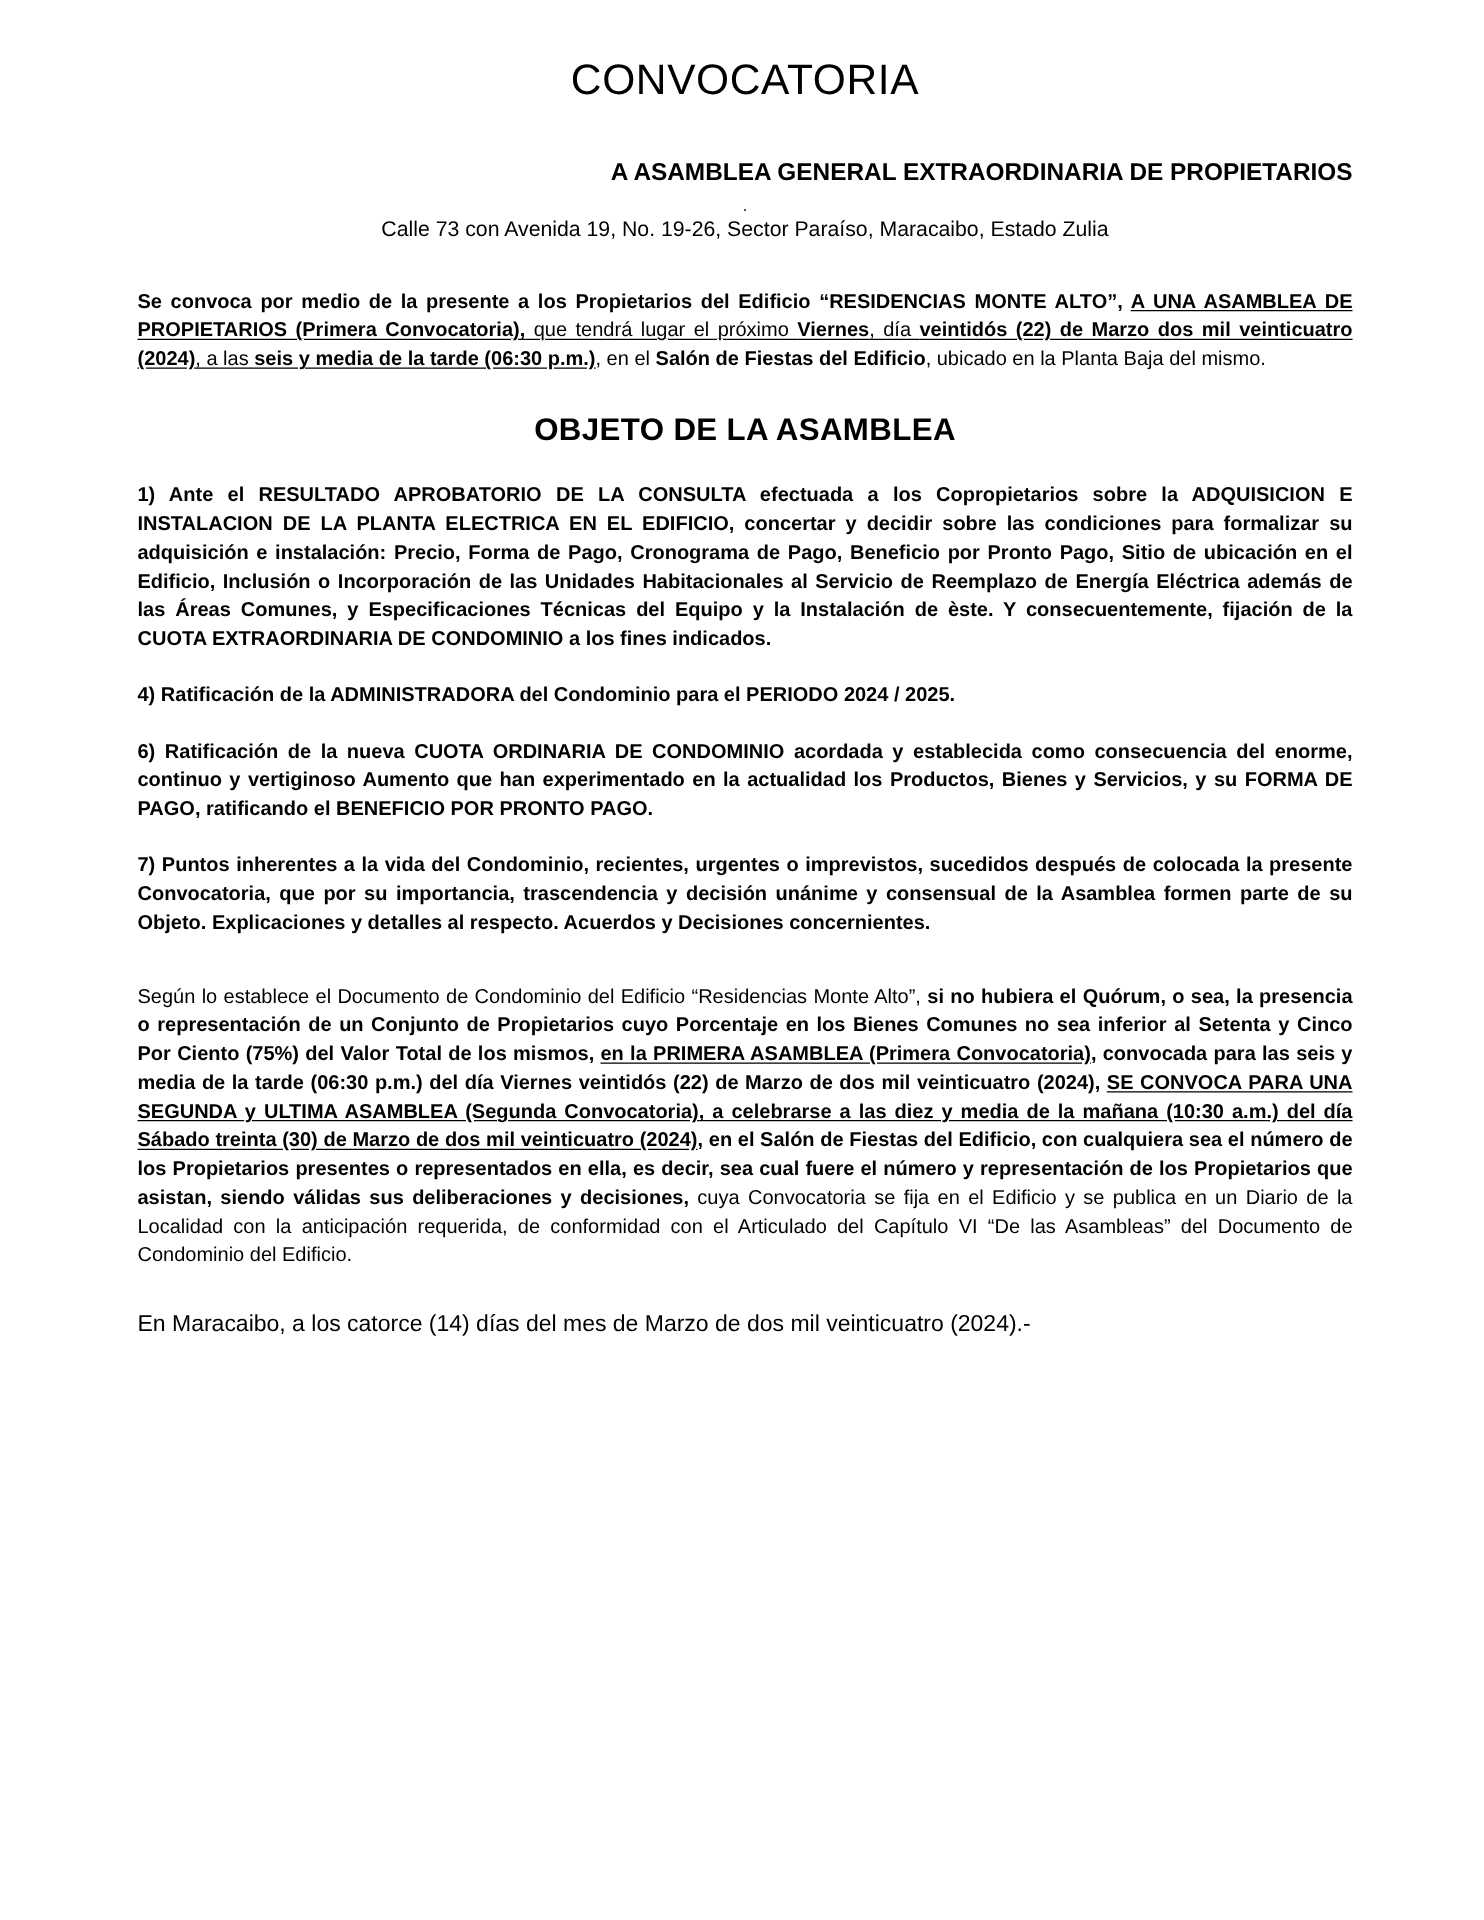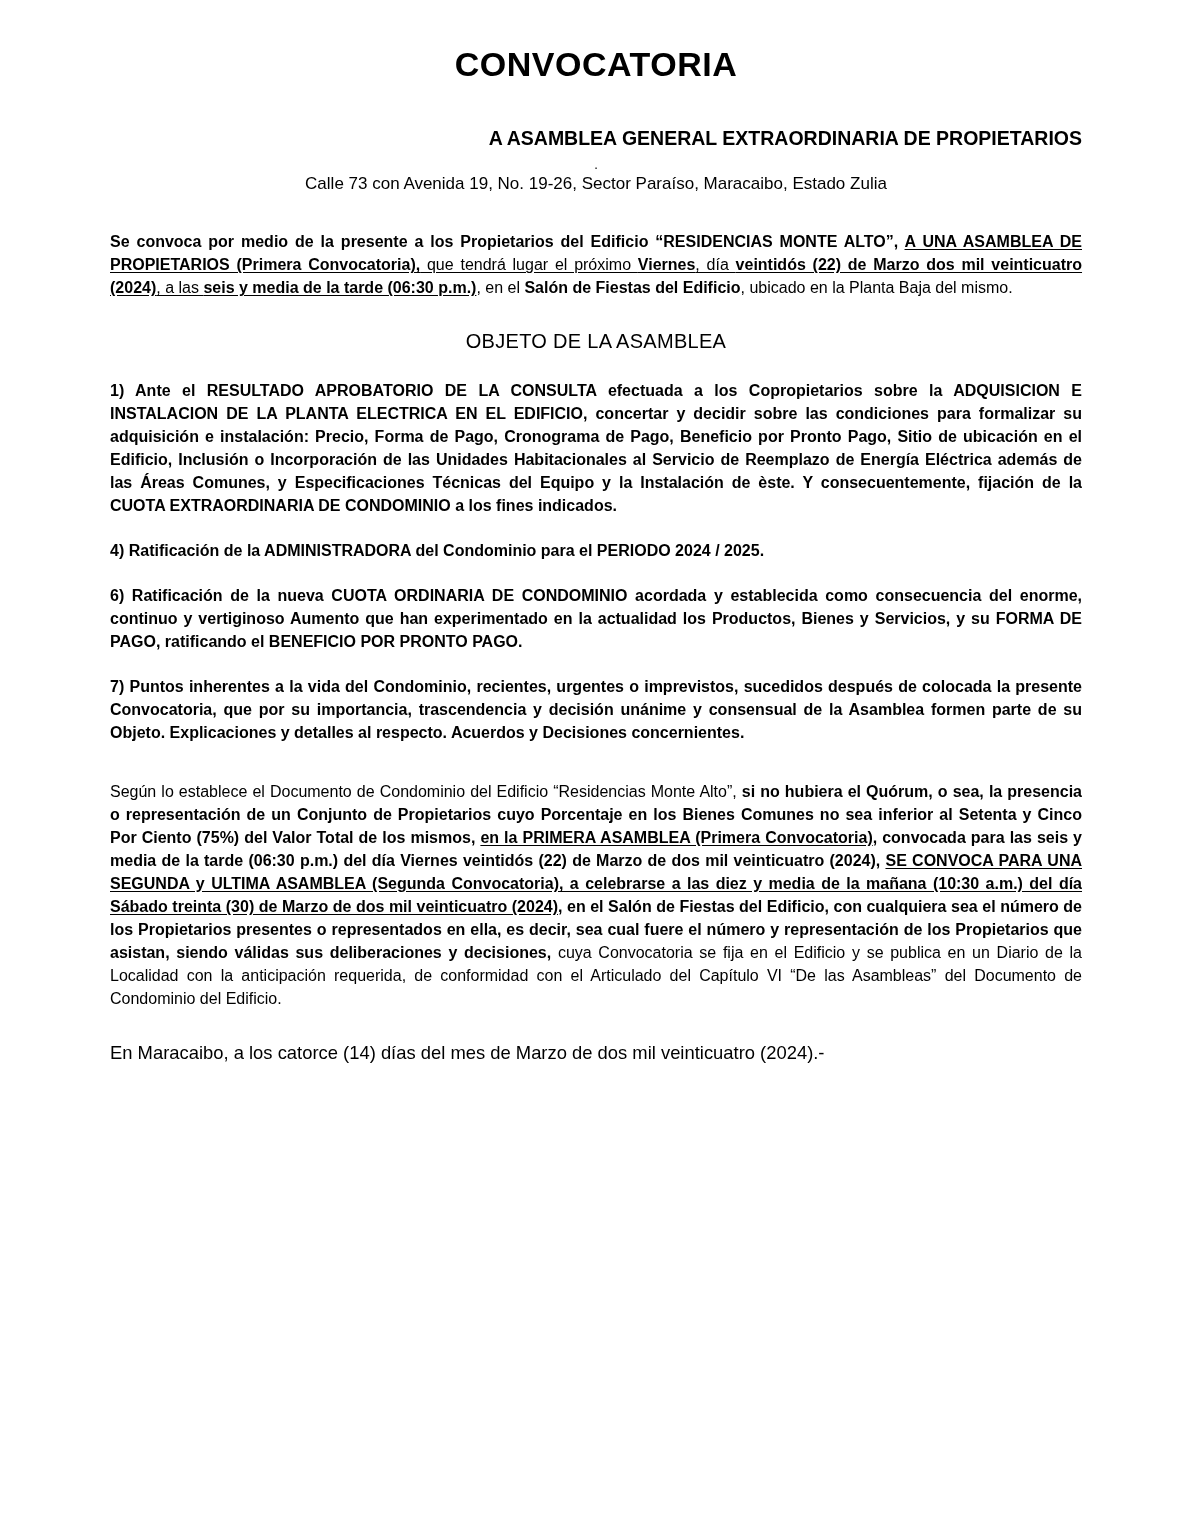--- a/index.html
+++ b/index.html
@@ -16,21 +16,21 @@
     width: 1187px;
     min-height: 1536px;
     box-sizing: border-box;
     background: #ffffff;
     margin: 0 auto;
     padding: 46px 105px 20px 110px;
   }
   .doc-title {
     text-align: center;
     font-size: 34px;
-    font-weight: bold;
+    font-weight: normal;
     letter-spacing: 0.5px;
     margin: 0 0 42px 0;
     line-height: 1.1;
   }
   .subtitle {
     text-align: right;
     font-size: 19.5px;
     font-weight: bold;
     line-height: 1.38;
     margin: 0;
@@ -44,22 +44,22 @@
   }
   .address {
     text-align: center;
     font-size: 17px;
     font-weight: normal;
     line-height: 1.42;
     margin: 0;
   }
   .section-heading {
     text-align: center;
-    font-size: 20px;
-    font-weight: normal;
+    font-size: 25px;
+    font-weight: bold;
     margin: 30px 0 26px 0;
     letter-spacing: 0.3px;
   }
   p.body-text {
     font-size: 16px;
     line-height: 1.44;
     text-align: justify;
     margin: 0 0 22px 0;
     -webkit-hyphens: none;
     hyphens: none;

